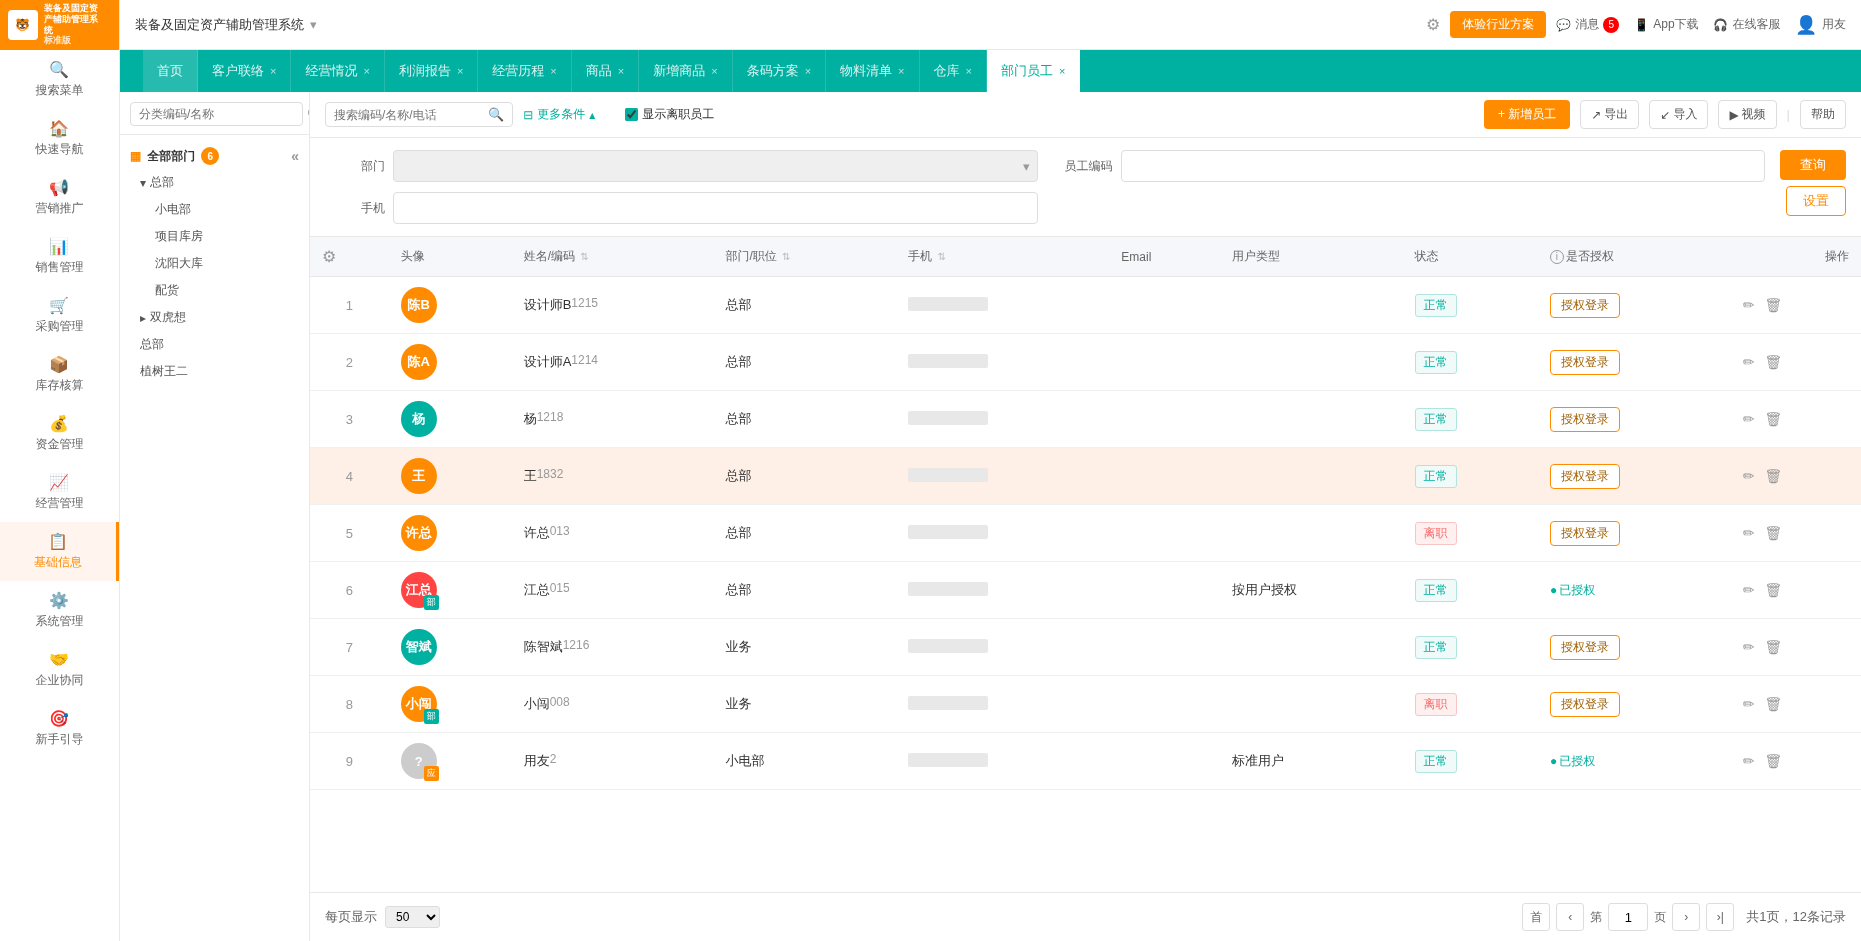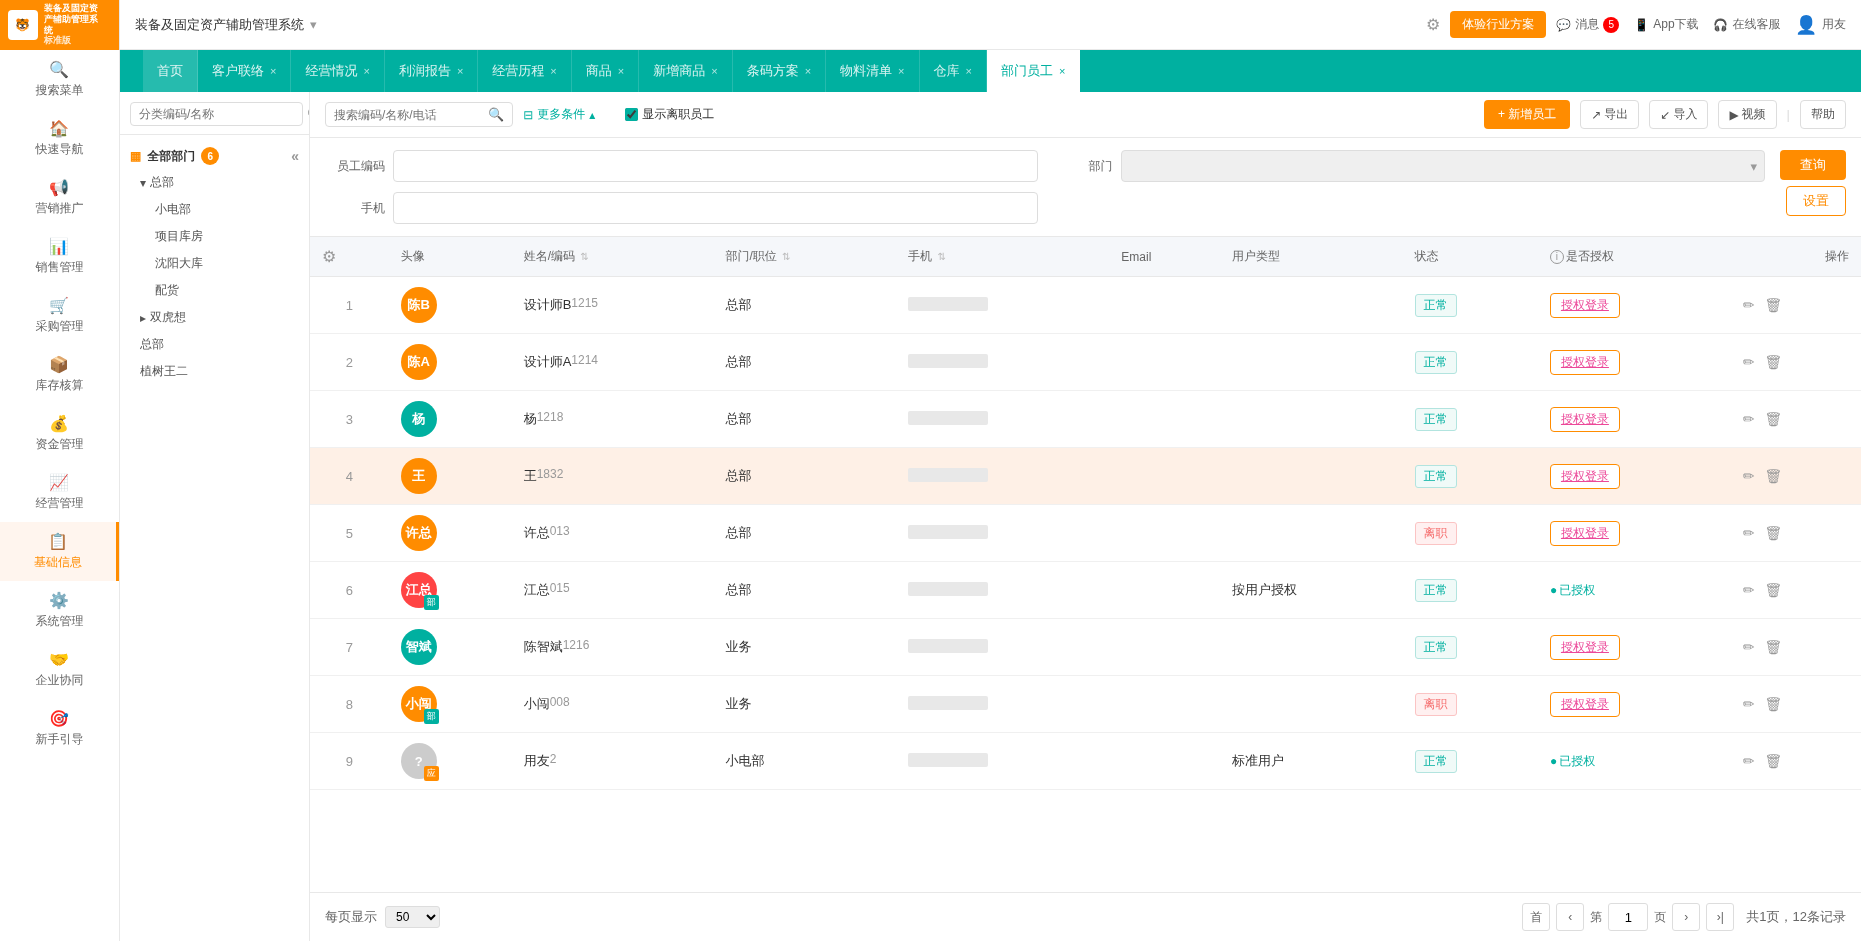--- a/index.html
+++ b/index.html
@@ -80,21 +80,21 @@
     .table-wrap { flex: 1; overflow-y: auto; background: #fff; margin: 0; }
     table { width: 100%; border-collapse: collapse; }
     thead th { background: #f5f7fa; padding: 10px 12px; text-align: left; font-size: 12px; color: #666; font-weight: normal; border-bottom: 1px solid #e8e8e8; white-space: nowrap; }
     tbody td { padding: 10px 12px; border-bottom: 1px solid #f0f0f0; font-size: 13px; color: #333; vertical-align: middle; }
     tbody tr.highlighted { background: #fef0e6; }
     .avatar { width: 36px; height: 36px; border-radius: 50%; display: flex; align-items: center; justify-content: center; color: #fff; font-size: 13px; font-weight: bold; }
     .avatar-gray { background: #ccc; }
     .status-badge { display: inline-block; padding: 2px 8px; border-radius: 3px; font-size: 12px; }
     .status-normal { background: #f0faf8; color: #00b0a0; border: 1px solid #b2e4df; }
     .status-resigned { background: #fff0f0; color: #f56c6c; border: 1px solid #fbc4c4; }
-    .btn-auth { border: 1px solid #ff8c00; color: #ec4899; background: #fff; padding: 3px 10px; border-radius: 4px; cursor: pointer; font-size: 12px; white-space: nowrap; text-decoration: underline; }
+    .btn-auth { border: 1px solid #ff8c00; color: #a16207; background: #fff; padding: 3px 10px; border-radius: 4px; cursor: pointer; font-size: 12px; white-space: nowrap; }
     .authorized { color: #00b0a0; font-size: 12px; display: flex; align-items: center; gap: 2px; }
     .phone-blur { background: #e8e8e8; border-radius: 2px; width: 80px; height: 14px; display: inline-block; }
     .action-icons { display: flex; gap: 10px; align-items: center; color: #999; }
     .action-icon { cursor: pointer; font-size: 14px; }
     th .sort-icon { color: #bbb; font-size: 10px; margin-left: 2px; }
     .col-settings { cursor: pointer; color: #999; font-size: 16px; }
     .info-icon { display: inline-flex; align-items: center; justify-content: center; width: 14px; height: 14px; border-radius: 50%; border: 1px solid #999; color: #999; font-size: 10px; margin-right: 2px; }
 
     
     .table-footer { background: #fff; padding: 10px 15px; border-top: 1px solid #e8e8e8; display: flex; align-items: center; gap: 8px; font-size: 13px; color: #666; flex-shrink: 0; }
@@ -333,28 +333,28 @@
         <button class="btn-outline">
           <span>帮助</span>
         </button>
       </div>
 
       <div class="search-form">
         <div style="display:flex; gap:15px; align-items:flex-start;">
           <div style="flex:1;">
             <div class="form-row">
               <div class="form-field">
-                <label>员工编码</label>
-                <input type="text" style="">
-              </div>
-              <div class="form-field">
                 <label>部门</label>
                 <div class="select-wrap">
                   <select></select>
                 </div>
+              </div>
+              <div class="form-field">
+                <label>员工编码</label>
+                <input type="text" style="">
               </div>
             </div>
             <div class="form-row">
               <div class="form-field">
                 <label>手机</label>
                 <input type="text" style="">
               </div>
               <div class="form-field">
               </div>
             </div>

